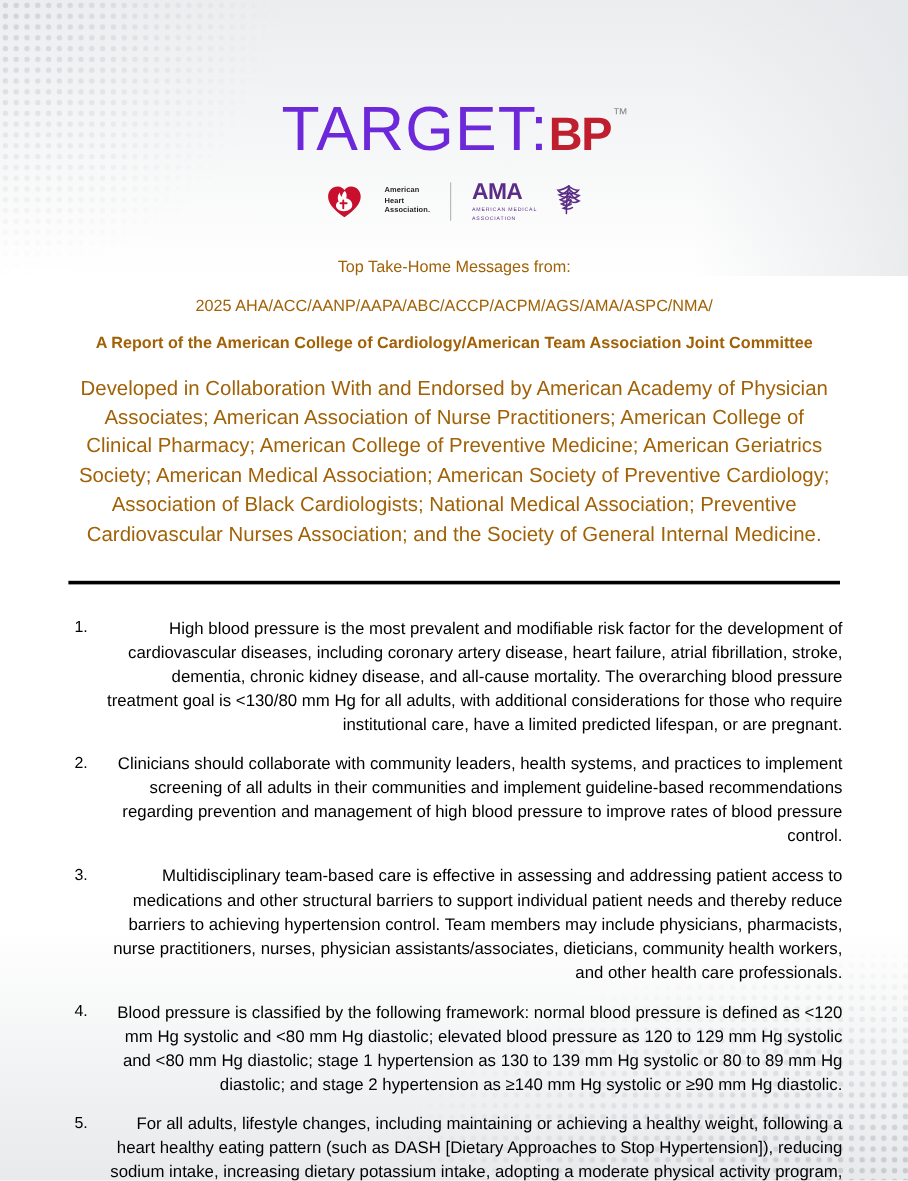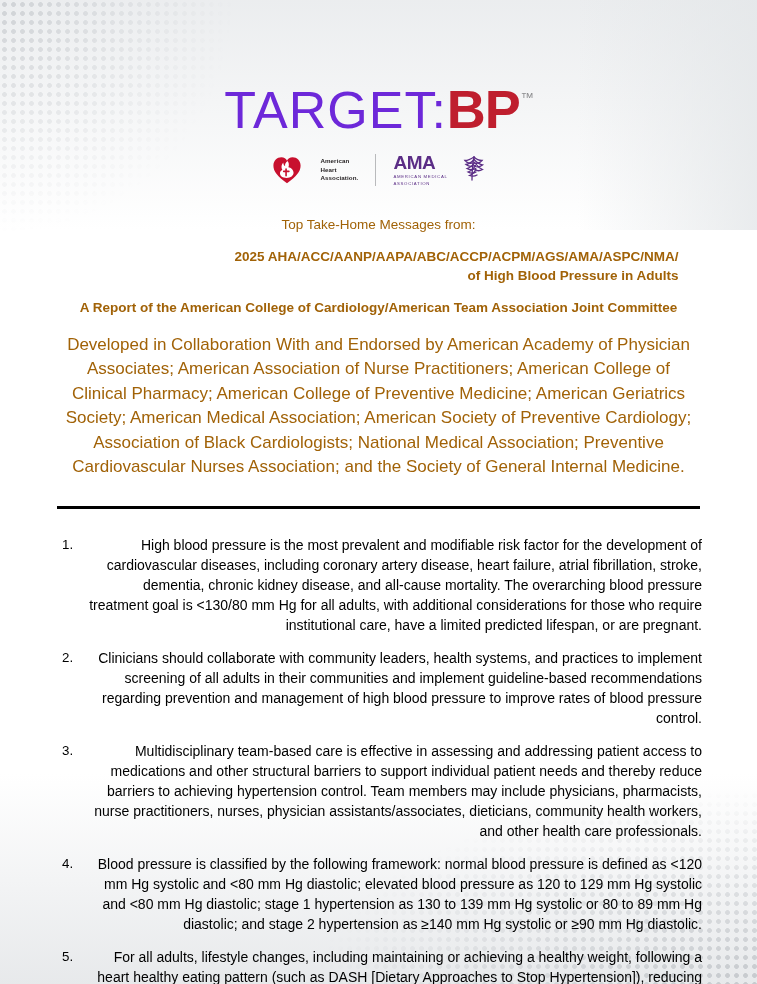--- a/index.html
+++ b/index.html
@@ -87,21 +87,21 @@
   .wordmark .wm-target {
     font-family: "Liberation Sans", sans-serif;
     font-size: 52px;
     font-weight: 400;
     letter-spacing: 1px;
     color: #6d28d9;
     vertical-align: baseline;
   }
   .wordmark .wm-bp {
     font-family: "Liberation Sans", sans-serif;
-    font-size: 54px;
+    font-size: 39px;
     font-weight: 700;
     letter-spacing: -1px;
     color: #bf1e2e;
     vertical-align: baseline;
   }
   .wordmark .wm-tm {
     font-family: "Liberation Sans", sans-serif;
     font-size: 13px;
     font-weight: 400;
     color: #8c8d8f;
@@ -167,25 +167,24 @@
     color: #a16207;
   }
   .kicker {
     font-size: 13.5px;
     font-weight: 400;
     line-height: 1.35;
     margin-bottom: 13px;
   }
   .main-title {
     font-size: 13.5px;
-    font-weight: 700;
+    font-weight: 400;
     line-height: 1.42;
     margin: 0 auto 12px auto;
     max-width: 600px;
-    text-align: right;
   }
   .sub-title {
     font-size: 13.5px;
     font-weight: 700;
     line-height: 1.42;
     margin: 0 auto 14px auto;
     max-width: 640px;
   }
   .collab {
     font-size: 17px;
@@ -287,21 +286,20 @@
 
       </div>
     </div>
 
     <div class="title-block">
 
       <div class="kicker">Top Take-Home Messages from:</div>
 
       <div class="main-title">
         <div>2025 AHA/ACC/AANP/AAPA/ABC/ACCP/ACPM/AGS/AMA/ASPC/NMA/</div>
-        <div>of High Blood Pressure in Adults</div>
       </div>
 
       <div class="sub-title">
         <div>A Report of the American College of Cardiology/American Team Association Joint Committee</div>
       </div>
 
       <div class="collab">Developed in Collaboration With and Endorsed by American Academy of Physician Associates; American Association of Nurse Practitioners; American College of Clinical Pharmacy; American College of Preventive Medicine; American Geriatrics Society; American Medical Association; American Society of Preventive Cardiology; Association of Black Cardiologists; National Medical Association; Preventive Cardiovascular Nurses Association; and the Society of General Internal Medicine.</div>
     </div>
 
     <div class="rule"></div>

